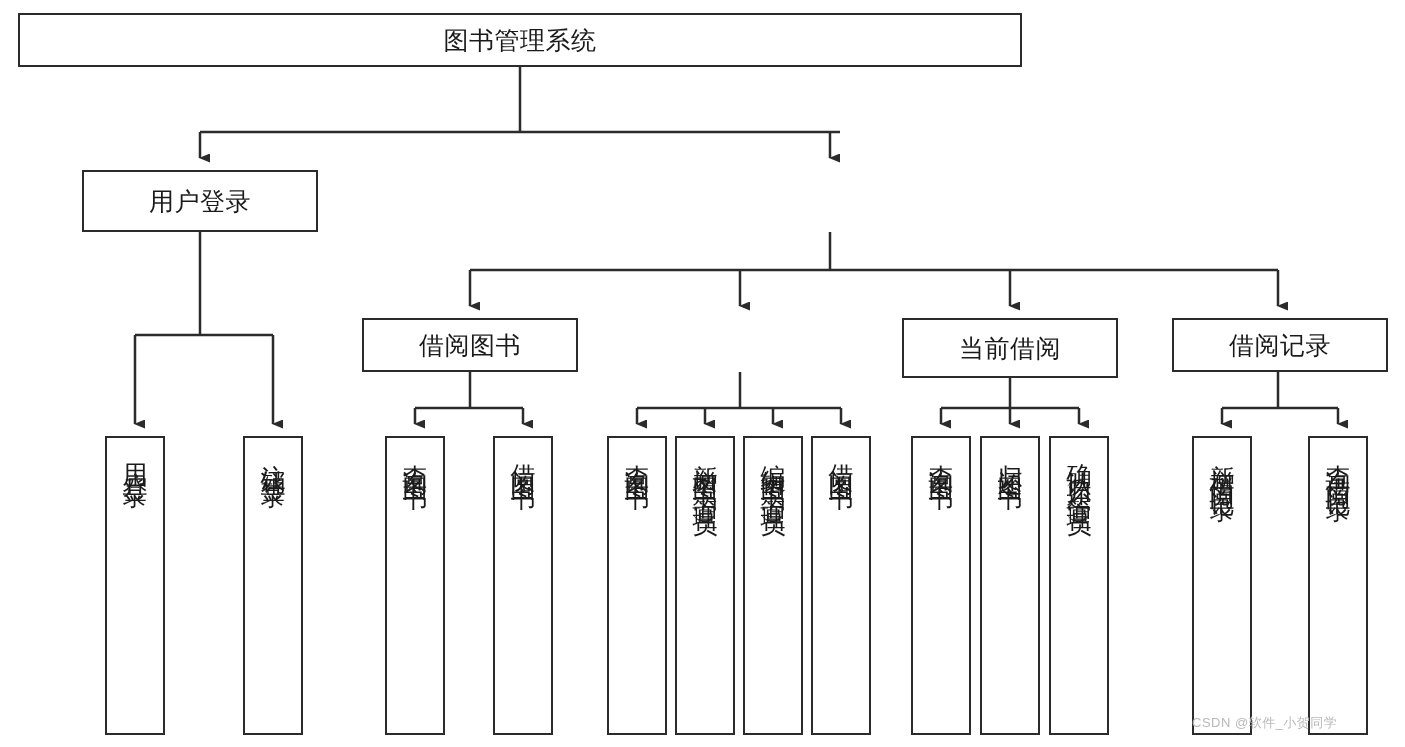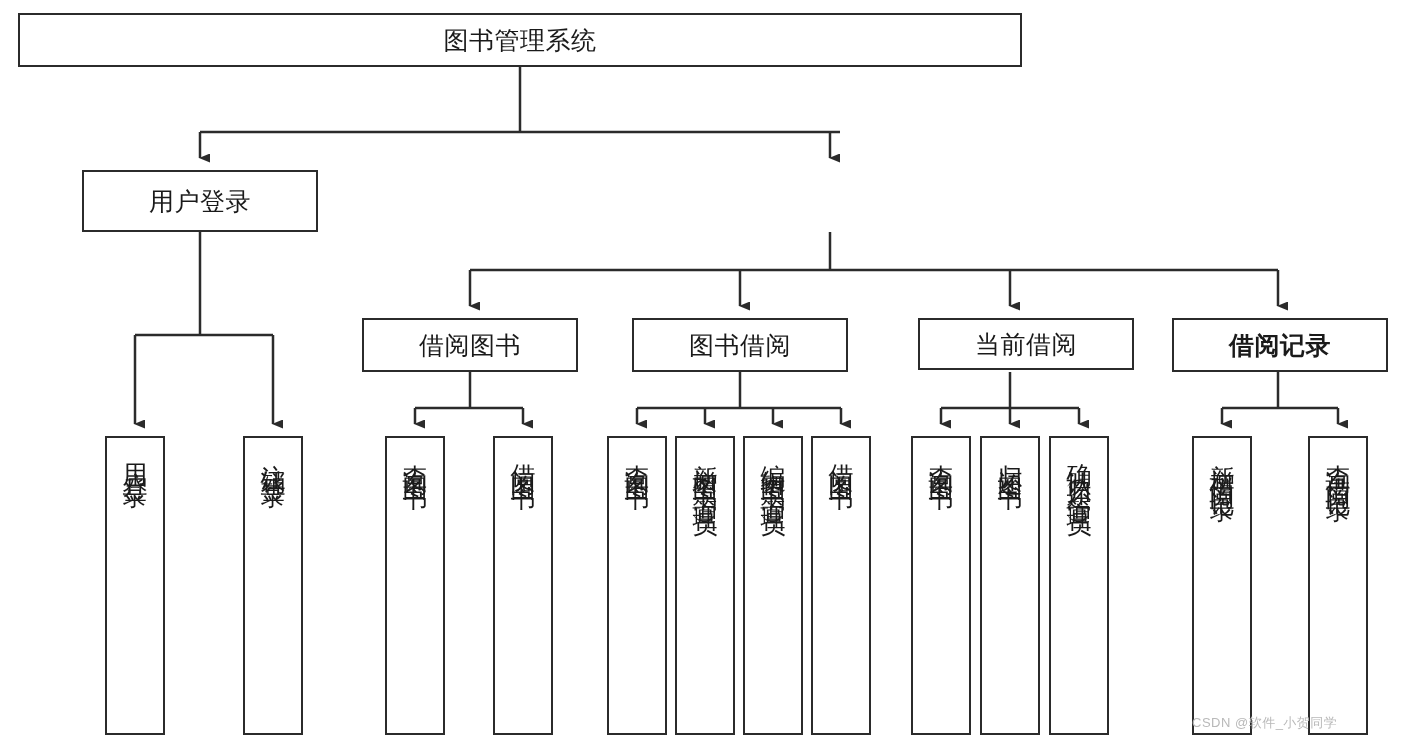--- a/index.html
+++ b/index.html
@@ -123,27 +123,24 @@
     <span>图书管理系统</span>
   </div>
 
   <div class="node h" style="left:82px; top:170px; width:236px; height:62px;">
     <span>用户登录</span>
   </div>
 
   <div class="node h" style="left:362px; top:318px; width:216px; height:54px;">
     <span>借阅图书</span>
   </div>
-  <div class="node h" style="left:632px; top:318px; width:216px; height:54px;">
-    <span>图书借阅</span>
-  </div>
-  <div class="node h" style="left:902px; top:318px; width:216px; height:52px;margin-left:16px;">
+  <div class="node h" style="left:902px; top:318px; width:216px; height:60px;">
     <span>当前借阅</span>
   </div>
-  <div class="node h" style="left:1172px; top:318px; width:216px; height:54px;font-weight:bold;">
+  <div class="node h" style="left:1172px; top:318px; width:216px; height:54px;">
     <span>借阅记录</span>
   </div>
 
   <div class="node v" style="left:105px; top:436px; width:60px; height:299px;">
     <span class="vtext">用户登录</span>
   </div>
   <div class="node v" style="left:243px; top:436px; width:60px; height:299px;">
     <span class="vtext">注销登录</span>
   </div>
 

